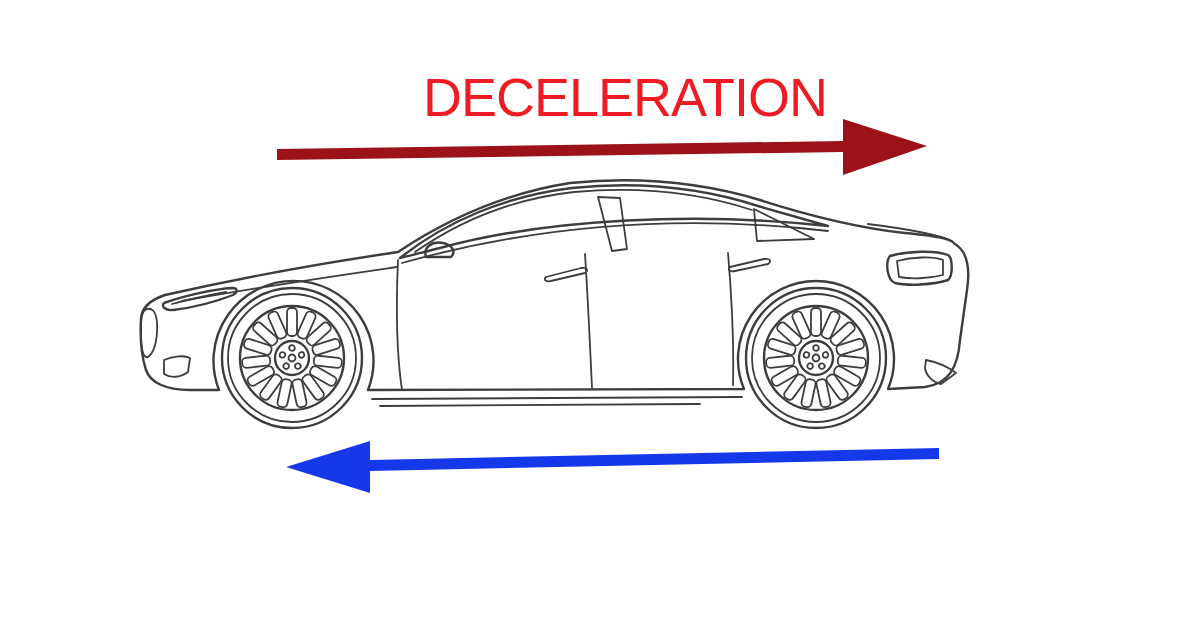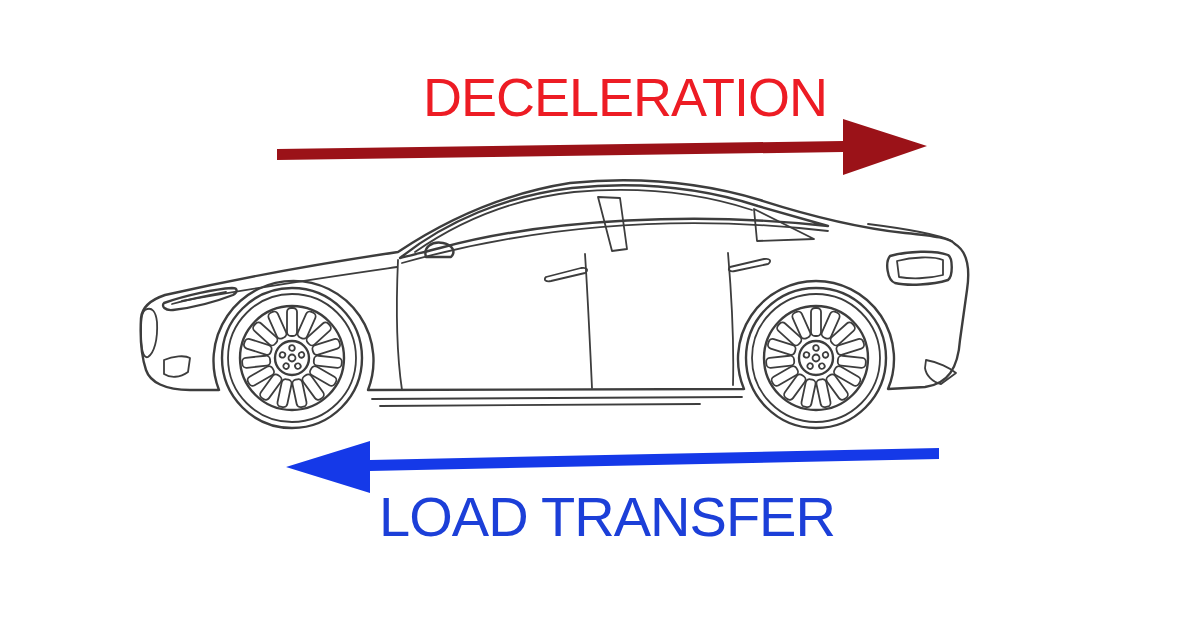--- a/index.html
+++ b/index.html
@@ -59,21 +59,20 @@
   .arrow-decel { fill: var(--decel-arrow, #9B1218); }
   .arrow-load  { fill: var(--load-arrow, #1539E8); }
 </style>
 </head>
 <body>
 
 <div class="stage">
 
   <div class="label label-deceleration">DECELERATION</div>
 
-  <div class="label label-load-transfer">LOAD TRANSFER</div>
 
   <svg width="1200" height="617" viewBox="0 0 1200 617">
 
     <defs>
       <g id="wheel">
         <circle class="car-stroke" r="70"></circle>
         <circle class="car-stroke-thin" r="64"></circle>
         <circle class="car-stroke" r="52"></circle>
         <g>
           <rect class="car-stroke-thin" x="-5" y="-50" width="10" height="28" rx="4"></rect>

